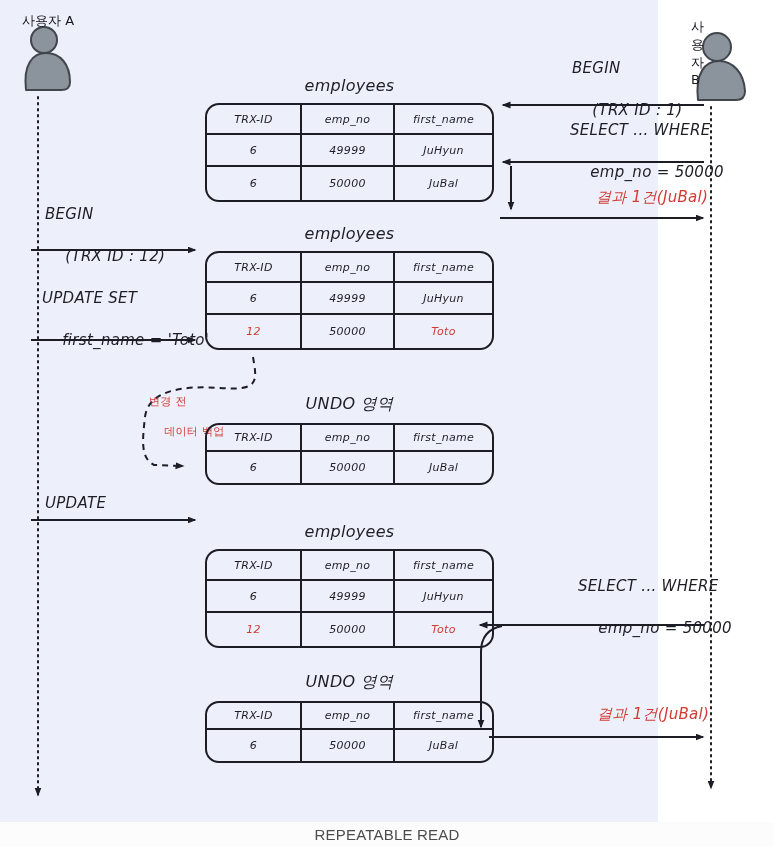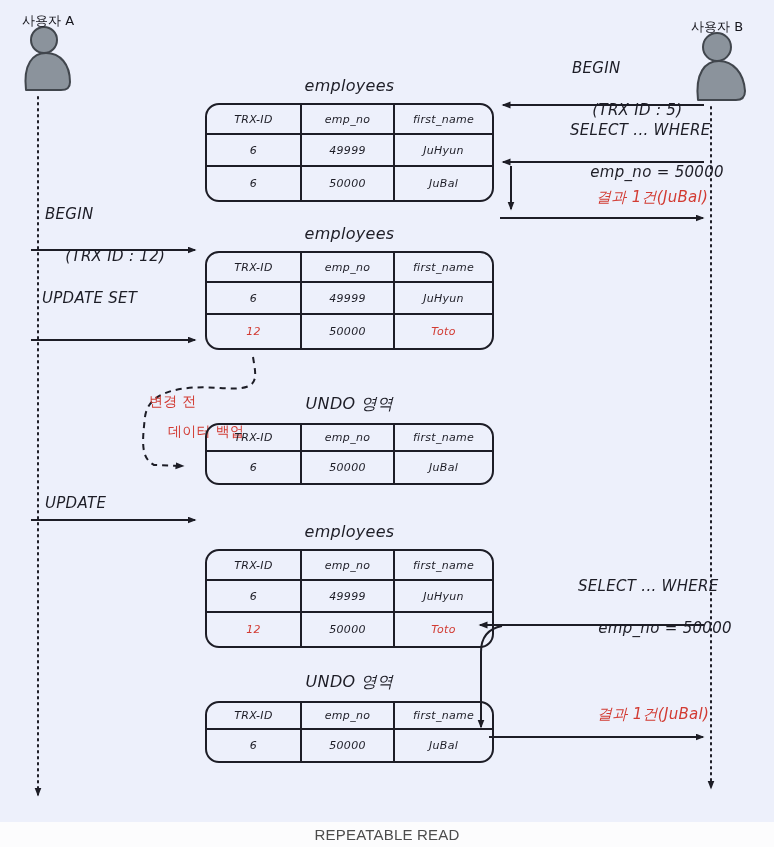--- a/index.html
+++ b/index.html
@@ -1,27 +1,27 @@
 <!DOCTYPE html>
 <html><head>
 <meta charset="utf-8">
 <style>
   * { margin:0; padding:0; box-sizing:border-box; }
   html,body { width:774px; height:847px; background:#ffffff; overflow:hidden;
               font-family:"DejaVu Sans", sans-serif; }
-  #stage { position:absolute; left:0; top:0; width:774px; height:822px;
+  #stage { position:absolute; left:0; top:0; width:658px; height:822px;
            background:#edf0fb; }
   #overlay { position:absolute; left:0; top:0; width:774px; height:822px; }
 
   .lbl { position:absolute; color:#1d1d26; font-size:15px; font-style:italic;
          letter-spacing:.3px; line-height:21px; white-space:pre; }
   .user-lbl { position:absolute; color:#16161d; font-size:13px; font-style:normal;
               letter-spacing:0; }
   .red { color:#d23b33 !important; }
-  .small { font-size:14px; line-height:15px; font-style:normal; }
+  .small { font-size:11px; line-height:15px; font-style:normal; }
 
   .tbl-block { position:absolute; left:205px; width:289px; }
   .tbl-title { text-align:center; font-size:16px; font-style:italic; color:#1d1d26;
                letter-spacing:.3px; margin-bottom:8px; }
   .tbl { display:grid; grid-template-columns:95px 93px 97px; width:289px;
          border:2px solid #1d1d26; border-radius:14px; overflow:hidden;
          background:transparent; }
   .cell { display:flex; align-items:center; justify-content:center;
           border-right:2px solid #1d1d26; border-bottom:2px solid #1d1d26;
           font-size:11px; font-style:italic; color:#1d1d26; letter-spacing:.3px; }
@@ -68,35 +68,35 @@
       <path d="M31,340 H195" marker-end="url(#arr)"></path>
       <path d="M31,520 H195" marker-end="url(#arr)"></path>
       <path d="M704,625 H480" marker-end="url(#arr)"></path>
       <path d="M502,626 Q481,630 481,652 V727" marker-end="url(#arr)"></path>
       <path d="M489,737 H703" marker-end="url(#arr)"></path>
       <path d="M253,357 C257,381 260,391 220,388 C182,385 148,391 145,417 C142,443 141,458 154,465 L183,466" stroke-dasharray="6 5" marker-end="url(#arr)"></path>
     </g>
   </svg>
 
   <div class="user-lbl" style="left:22px; top:12px;">사용자 A</div>
-  <div class="user-lbl" style="left:691px; top:18px;text-align:center;">사용자 B</div>
+  <div class="user-lbl" style="left:691px; top:18px;">사용자 B</div>
 
   <div class="lbl" style="left:572px; top:58px;"><span>BEGIN</span><br>
-    <span>(TRX ID : 5)</span></div>
+    <span>(TRX ID : 1)</span></div>
 
   <div class="lbl" style="left:570px; top:120px;"><span>SELECT ... WHERE</span><br>
     <span>emp_no = 50000</span></div>
 
   <div class="lbl red" style="left:596px; top:187px;">결과 1건(JuBal)</div>
 
   <div class="lbl" style="left:45px; top:204px;"><span>BEGIN</span><br>
     <span>(TRX ID : 12)</span></div>
 
   <div class="lbl" style="left:42px; top:288px;"><span>UPDATE SET</span><br>
-    </div>
+    <span>first_name = 'Toto'</span></div>
 
   <div class="lbl red small" style="left:149px; top:394px;"><span>변경 전</span><br>
     <span>데이터 백업</span></div>
 
   <div class="lbl" style="left:45px; top:493px;">UPDATE</div>
 
   <div class="lbl" style="left:578px; top:576px;"><span>SELECT ... WHERE</span><br>
     <span>emp_no = 50000</span></div>
 
   <div class="lbl red" style="left:597px; top:704px;">결과 1건(JuBal)</div>

